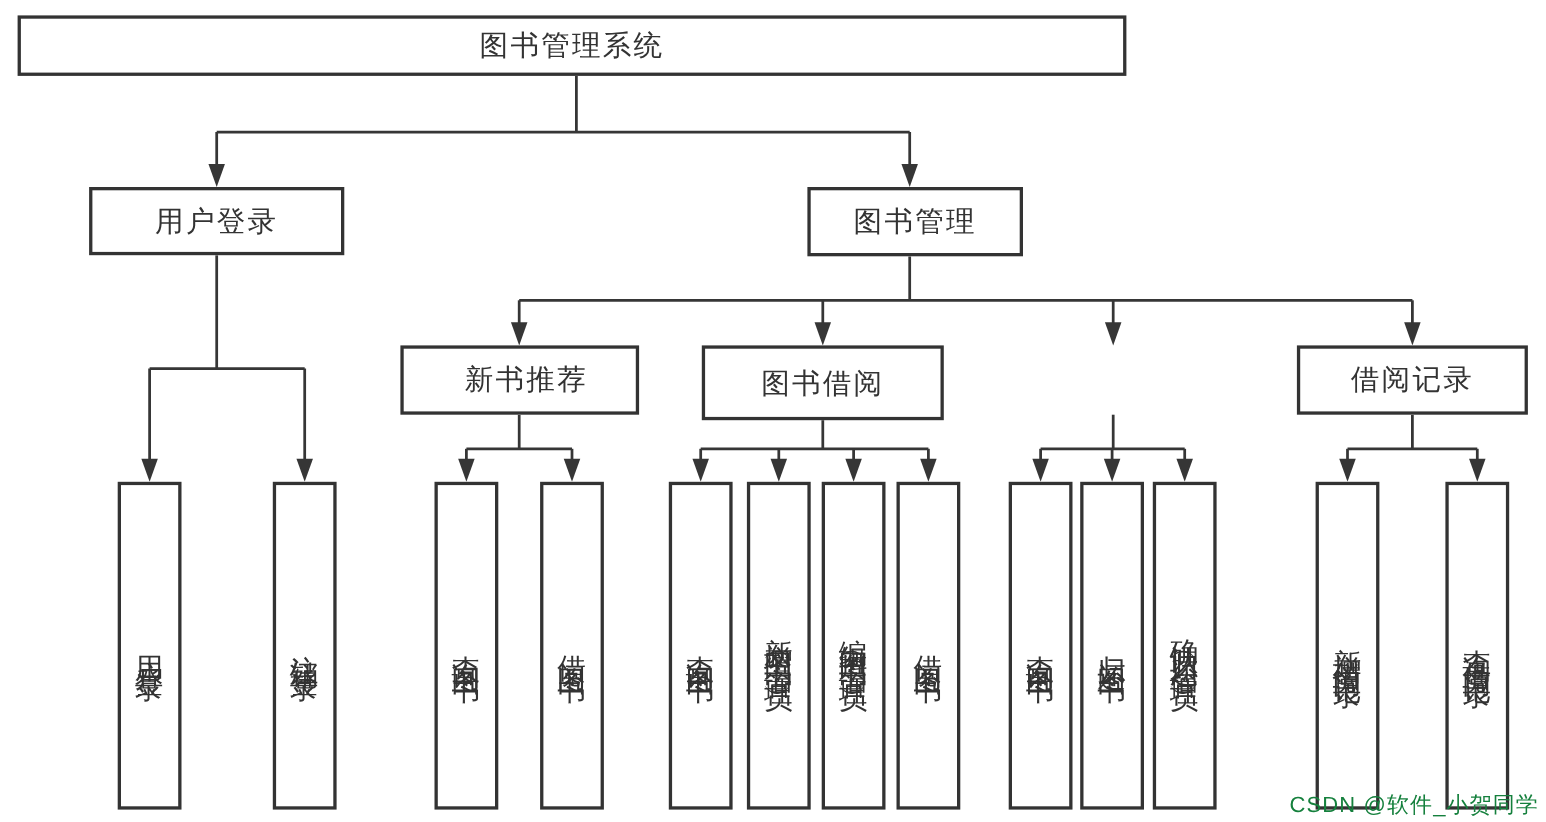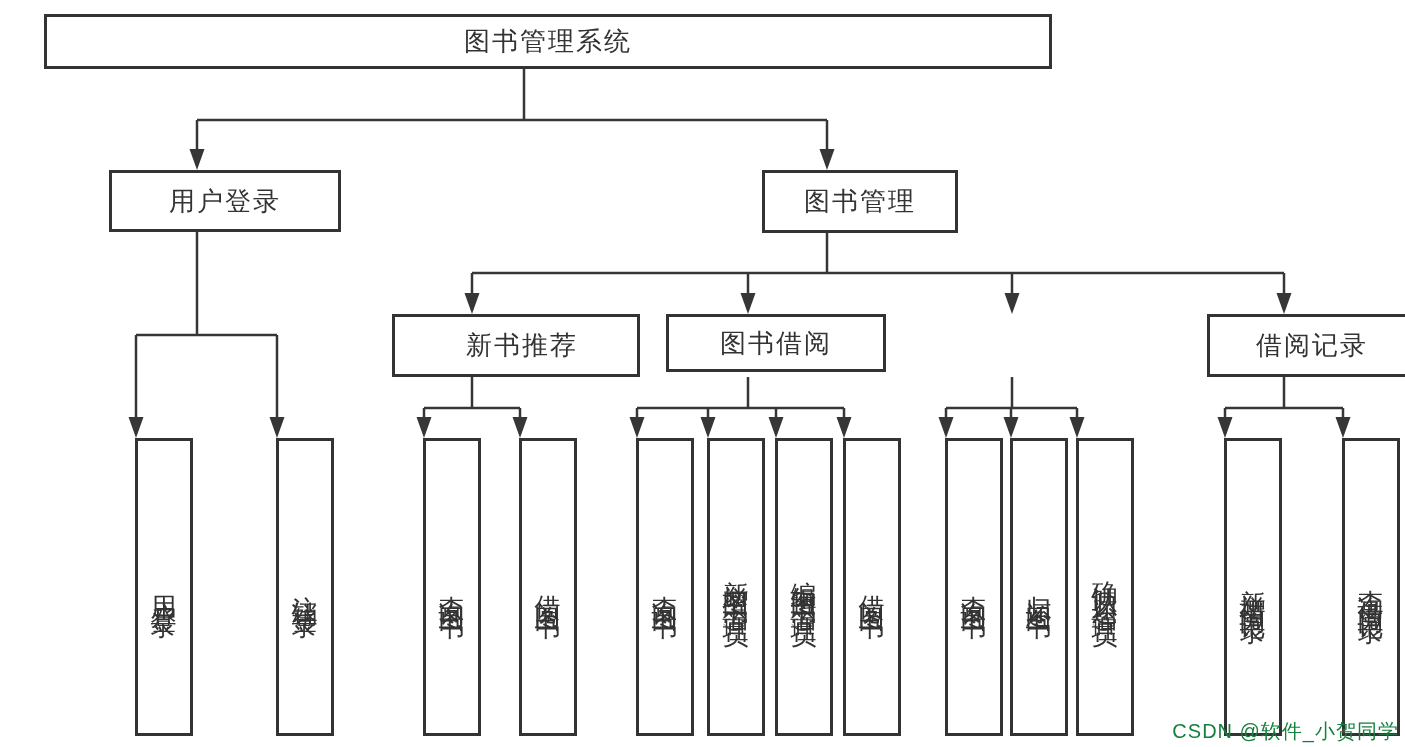--- a/index.html
+++ b/index.html
@@ -23,21 +23,20 @@
     border: 3px solid #333333;
     background: #ffffff;
     color: #333333;
     display: flex;
     align-items: center;
     justify-content: center;
     z-index: 2;
     font-size: 26px;
     letter-spacing: 2px;
     white-space: nowrap;
-    margin-left: 28px;
   }
   .leaf {
     writing-mode: vertical-rl;
     text-orientation: mixed;
     letter-spacing: 6px;
     font-size: 26px;
     line-height: 1;
     white-space: nowrap;
   }
   .watermark {
@@ -126,22 +125,22 @@
       <polygon points="1225,438 1217.5,417 1232.5,417"></polygon>
       <polygon points="1343,438 1335.5,417 1350.5,417"></polygon>
     </g>
   </svg>
 
   <div class="node" style="left:16px; top:14px; width:1008px; height:55px;">图书管理系统</div>
 
   <div class="node" style="left:81px; top:170px; width:232px; height:62px;">用户登录</div>
   <div class="node" style="left:734px; top:170px; width:196px; height:63px;">图书管理</div>
 
-  <div class="node" style="left:364px; top:314px; width:248px; height:63px;padding-left:12px;">新书推荐</div>
-  <div class="node" style="left:638px; top:314px; width:220px; height:58px;">图书借阅</div>
+  <div class="node" style="left:364px; top:314px; width:217px; height:63px;padding-left:12px;">新书推荐</div>
+  <div class="node" style="left:638px; top:314px; width:220px; height:68px;">图书借阅</div>
   <div class="node" style="left:1179px; top:314px; width:210px; height:63px;">借阅记录</div>
 
   <div class="node leaf" style="left:107px; top:438px; width:58px; height:298px;">用户登录</div>
   <div class="node leaf" style="left:248px; top:438px; width:58px; height:298px;">注销登录</div>
 
   <div class="node leaf" style="left:395px; top:438px; width:58px; height:298px;">查询图书</div>
   <div class="node leaf" style="left:491px; top:438px; width:58px; height:298px;">借阅图书</div>
 
   <div class="node leaf" style="left:608px; top:438px; width:58px; height:298px;">查询图书</div>
   <div class="node leaf" style="left:679px; top:438px; width:58px; height:298px;">新增图书（管理员）</div>

